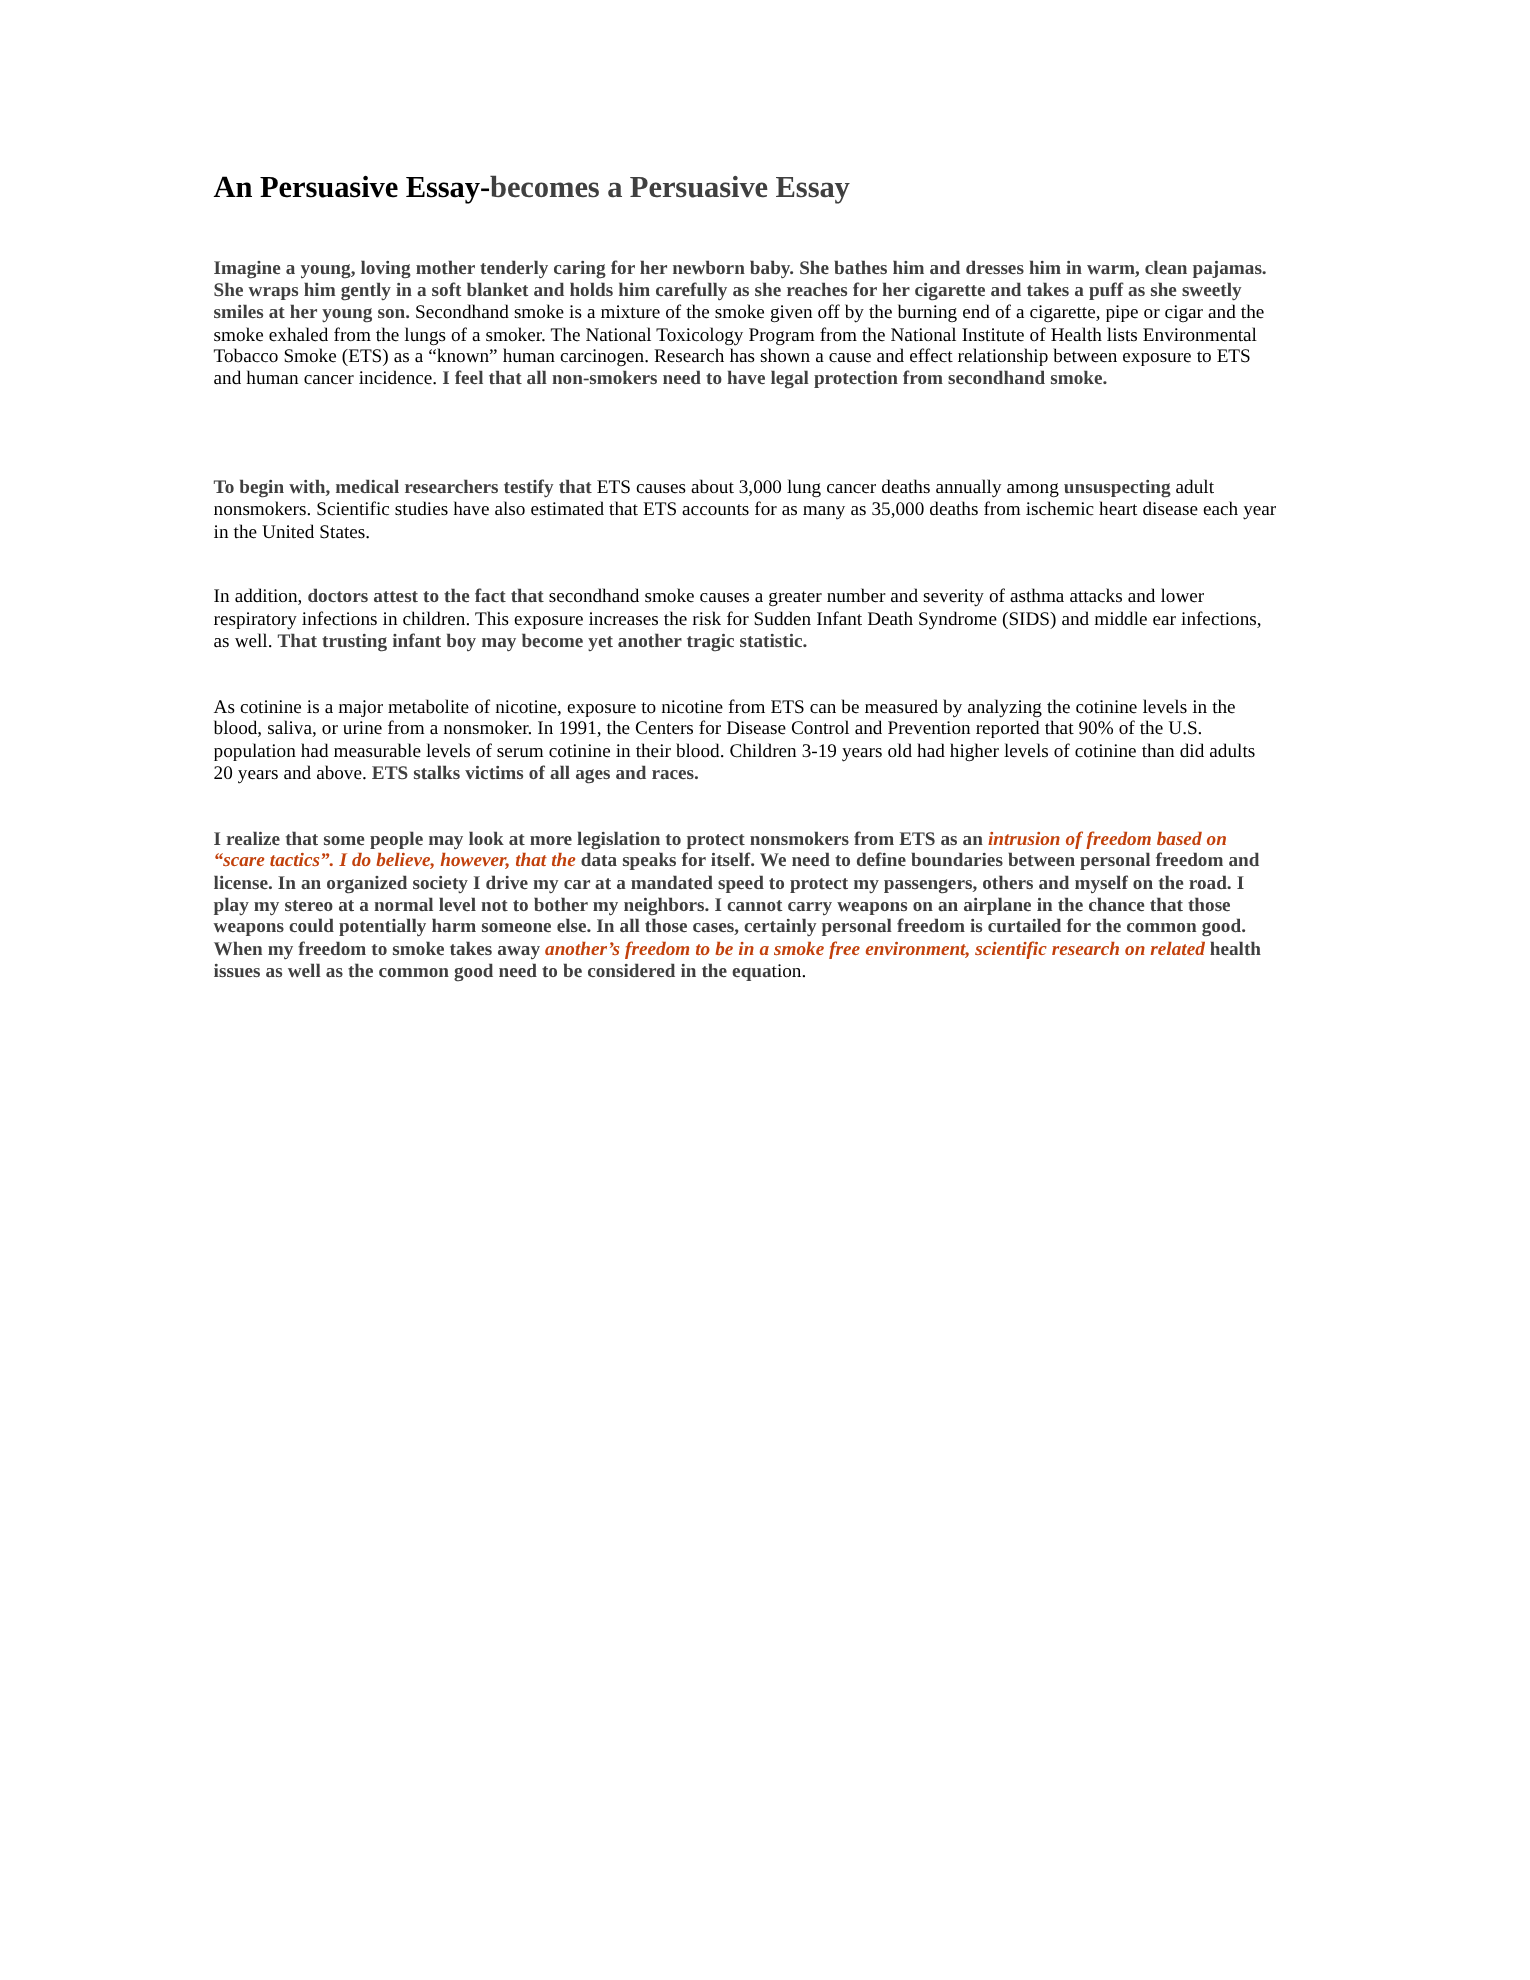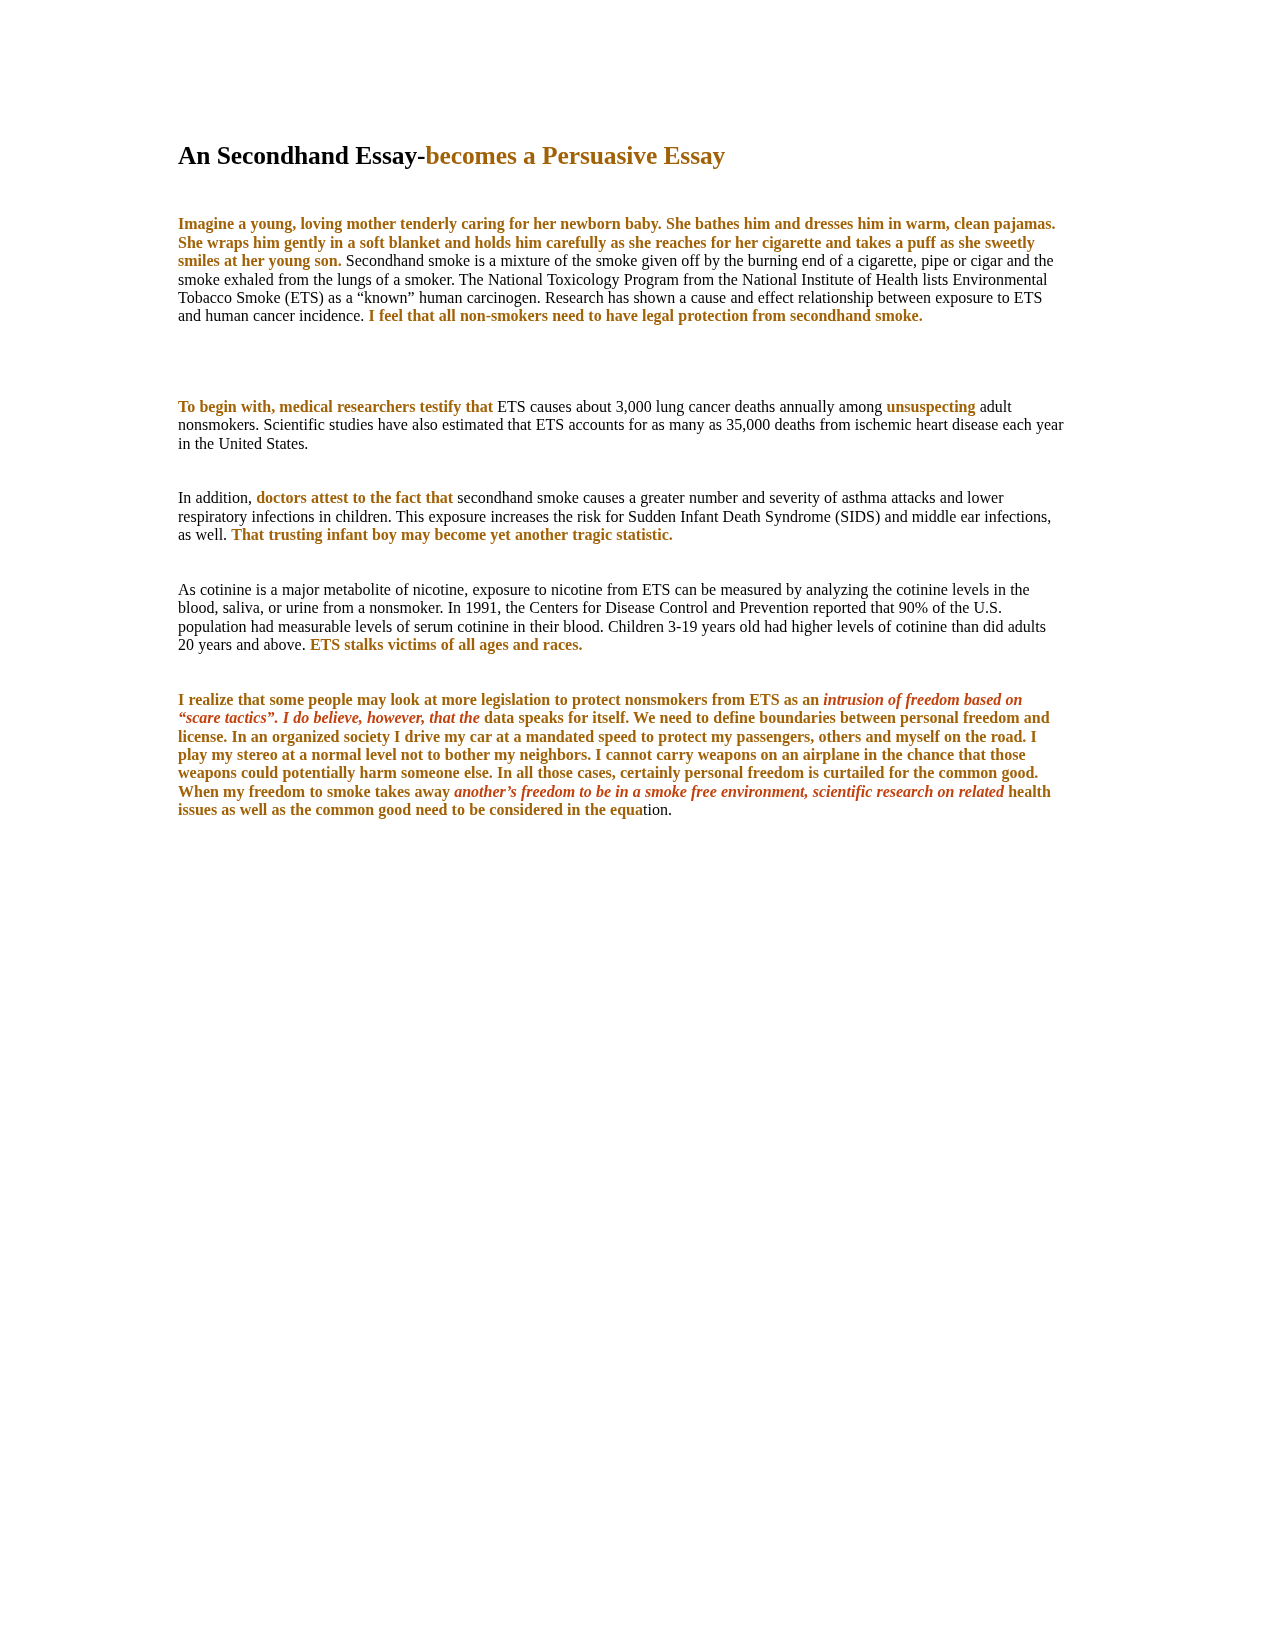--- a/index.html
+++ b/index.html
@@ -39,42 +39,42 @@
     font-size: 16px;
     line-height: 1.155;
     margin: 0 0 36px 0;
     text-align: left;
     word-spacing: 0.2px;
   }
   p.gap-large {
     margin-bottom: 72px;
   }
   .blue {
-    color: #a16207;
+    color: #404040;
     font-weight: bold;
     text-align: center;
   }
   .blue-italic {
     color: #c2410c;
     font-weight: bold;
     font-style: italic;
   }
   .black {
     color: #000000;
     font-weight: normal;
     font-style: normal;
   }
 </style>
 </head>
 <body>
 
 <div class="page">
 
   <h1 class="doc-title">
-    <span>An Secondhand Essay-</span><span class="blue">becomes a Persuasive Essay</span>
+    <span>An Persuasive Essay-</span><span class="blue">becomes a Persuasive Essay</span>
   </h1>
 
 
   <div>
       <p class="body-par gap-large"><span class="blue">Imagine a young, loving mother tenderly caring for her newborn baby.  She bathes him and dresses him in warm, clean pajamas. She wraps him gently in a soft blanket and holds him carefully as she reaches for her cigarette and takes a puff as she sweetly smiles at her young son.</span><span class="black">   Secondhand smoke is a mixture of the smoke given off by the burning end of a cigarette, pipe or cigar and the smoke exhaled from the lungs of a smoker. The National Toxicology Program from the National Institute of Health lists Environmental Tobacco Smoke (ETS) as a “known” human carcinogen.  Research has shown a cause and effect relationship between exposure to ETS and human cancer incidence. </span><span class="blue">I feel that all non-smokers need to have legal protection from secondhand smoke.</span></p>
       <p class="body-par"><span class="blue">To begin with, medical researchers testify that</span><span class="black"> ETS causes about 3,000 lung cancer deaths annually among </span><span class="blue">unsuspecting</span><span class="black"> adult nonsmokers.  Scientific studies have also estimated that ETS accounts for as many as 35,000 deaths from ischemic heart disease each year in the United States.</span></p>
       <p class="body-par"><span class="black">In addition, </span><span class="blue">doctors attest to the fact that</span><span class="black"> secondhand smoke causes a greater number and severity of asthma attacks and lower respiratory infections in children. This exposure increases the risk for Sudden Infant Death Syndrome (SIDS) and middle ear infections, as well. </span><span class="blue">That trusting infant boy may become yet another tragic statistic.</span></p>
       <p class="body-par"><span class="black">As cotinine is a major metabolite of nicotine, exposure to nicotine from ETS can be measured by analyzing the cotinine levels in the blood, saliva, or urine from a nonsmoker.  In 1991, the Centers for Disease Control and Prevention reported that 90% of the U.S. population had measurable levels of serum cotinine in their blood.  Children 3-19 years old had higher levels of cotinine than did adults 20 years and above. </span><span class="blue">ETS stalks victims of all ages and races.</span></p>
       <p class="body-par"><span class="blue">I realize that some people may look at more legislation to protect nonsmokers from ETS as an </span><span class="blue-italic">intrusion of freedom based on “scare tactics”. I do believe, however, that the</span><span class="blue"> data speaks for itself.  We need to define boundaries between personal freedom and license. In an organized society I drive my car at a mandated speed to protect my passengers, others and myself on the road.  I play my stereo at a normal level not to bother my neighbors.  I cannot carry weapons on an airplane in the chance that those weapons could potentially harm someone else. In all those cases, certainly personal freedom is curtailed for the common good. When my freedom to smoke takes away </span><span class="blue-italic">another’s freedom to be in a smoke free environment, scientific research on related</span><span class="blue"> health issues as well as the common good need to be considered in the equa</span><span class="black">tion.</span></p>
     </div>

